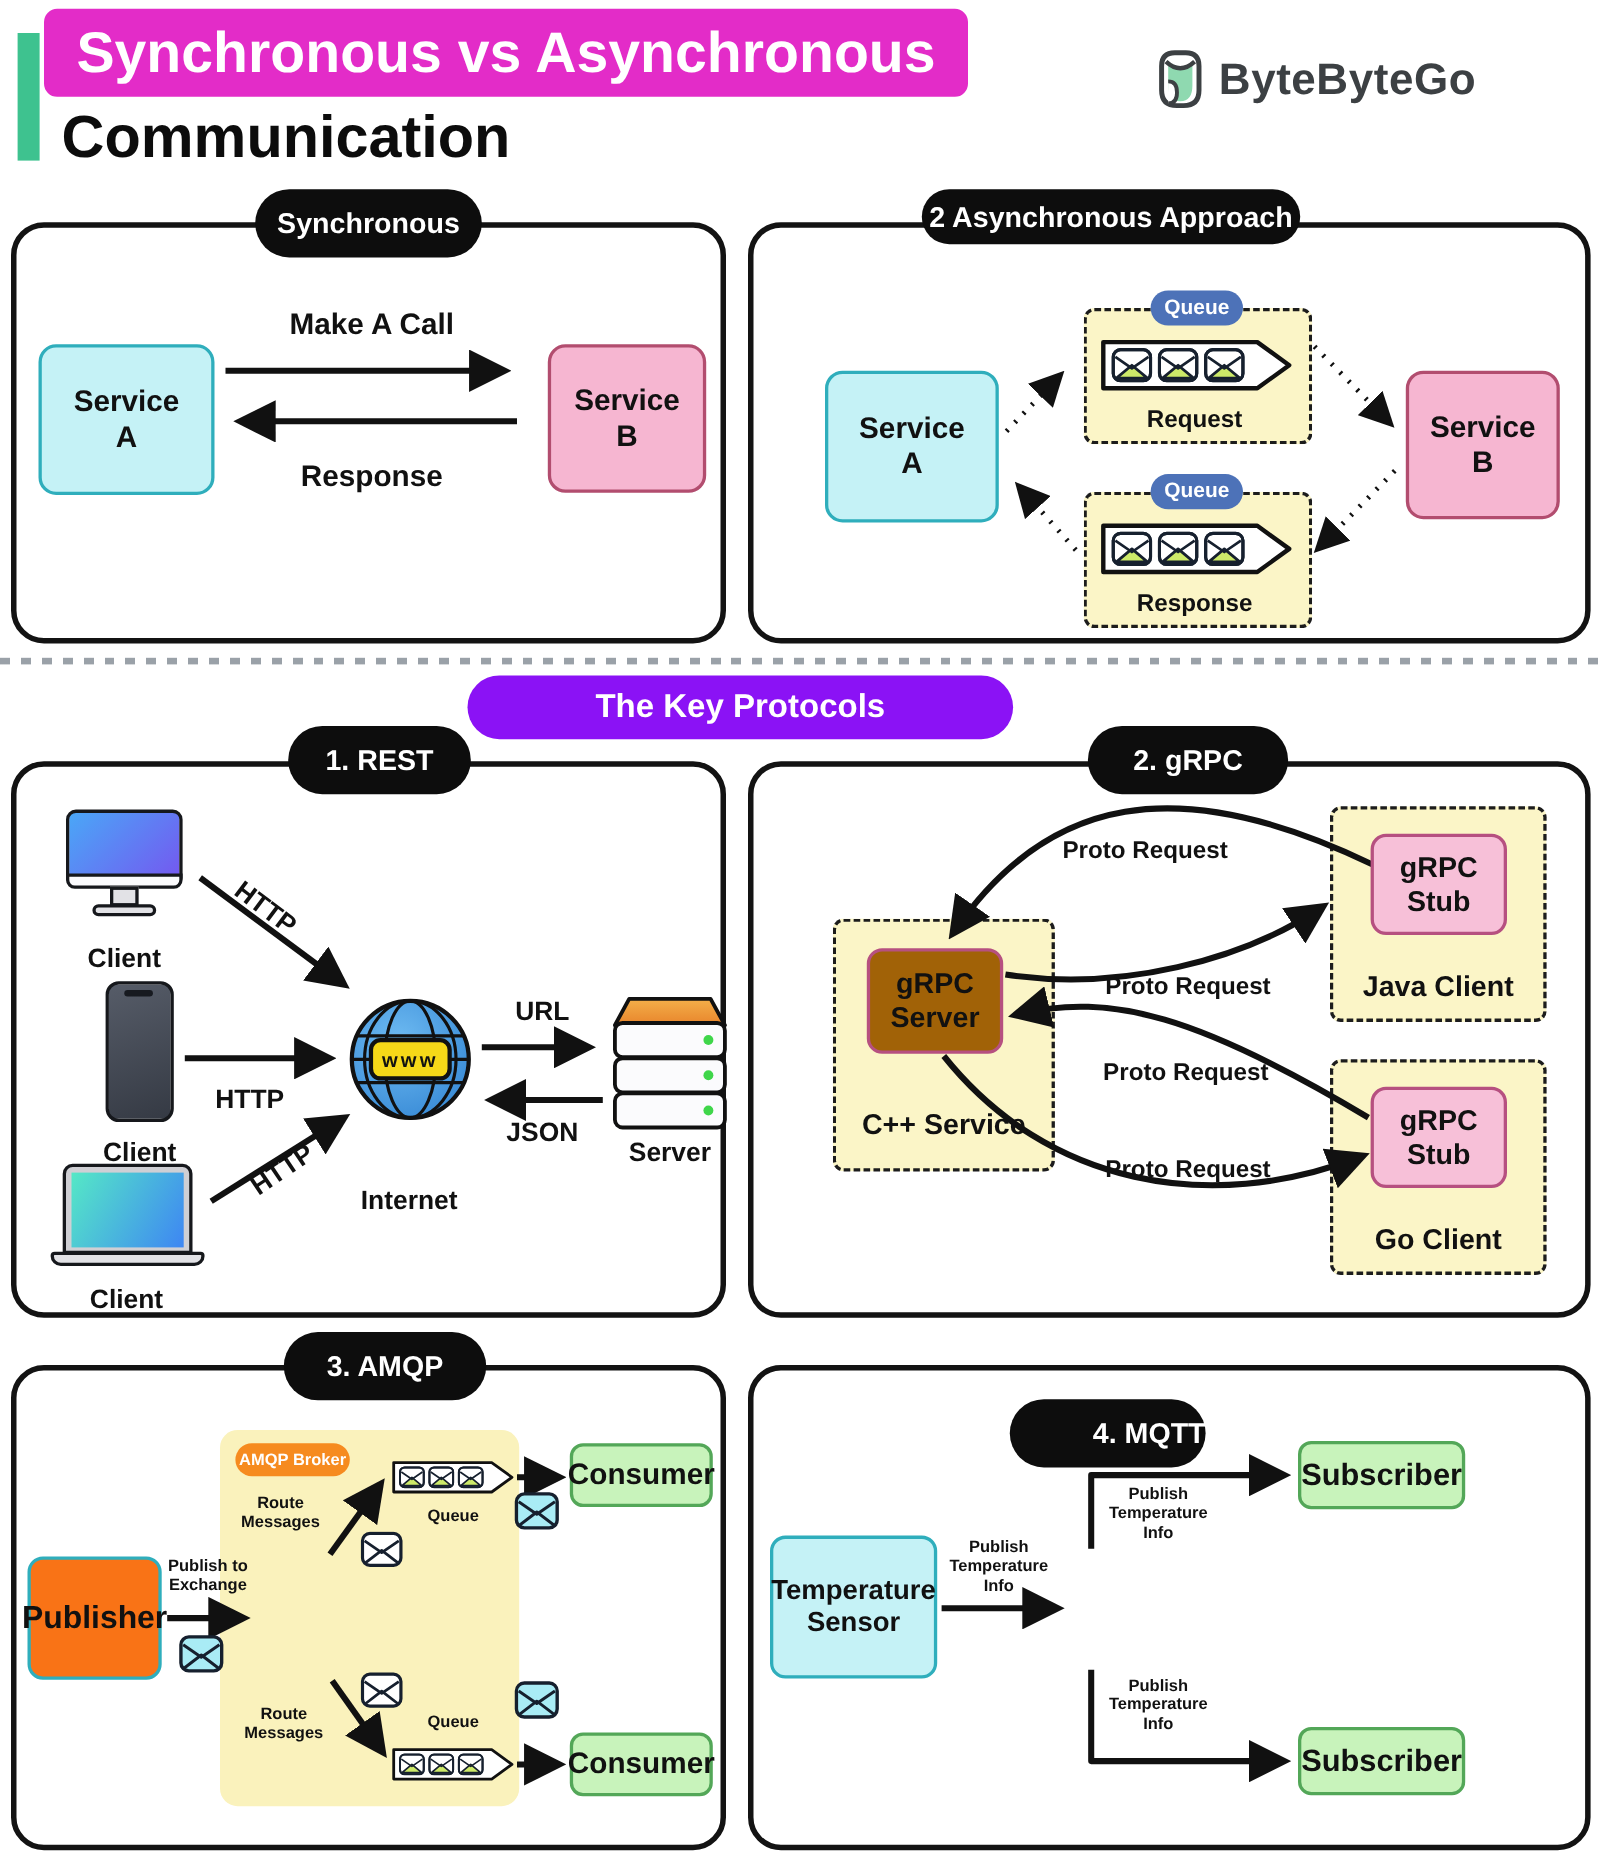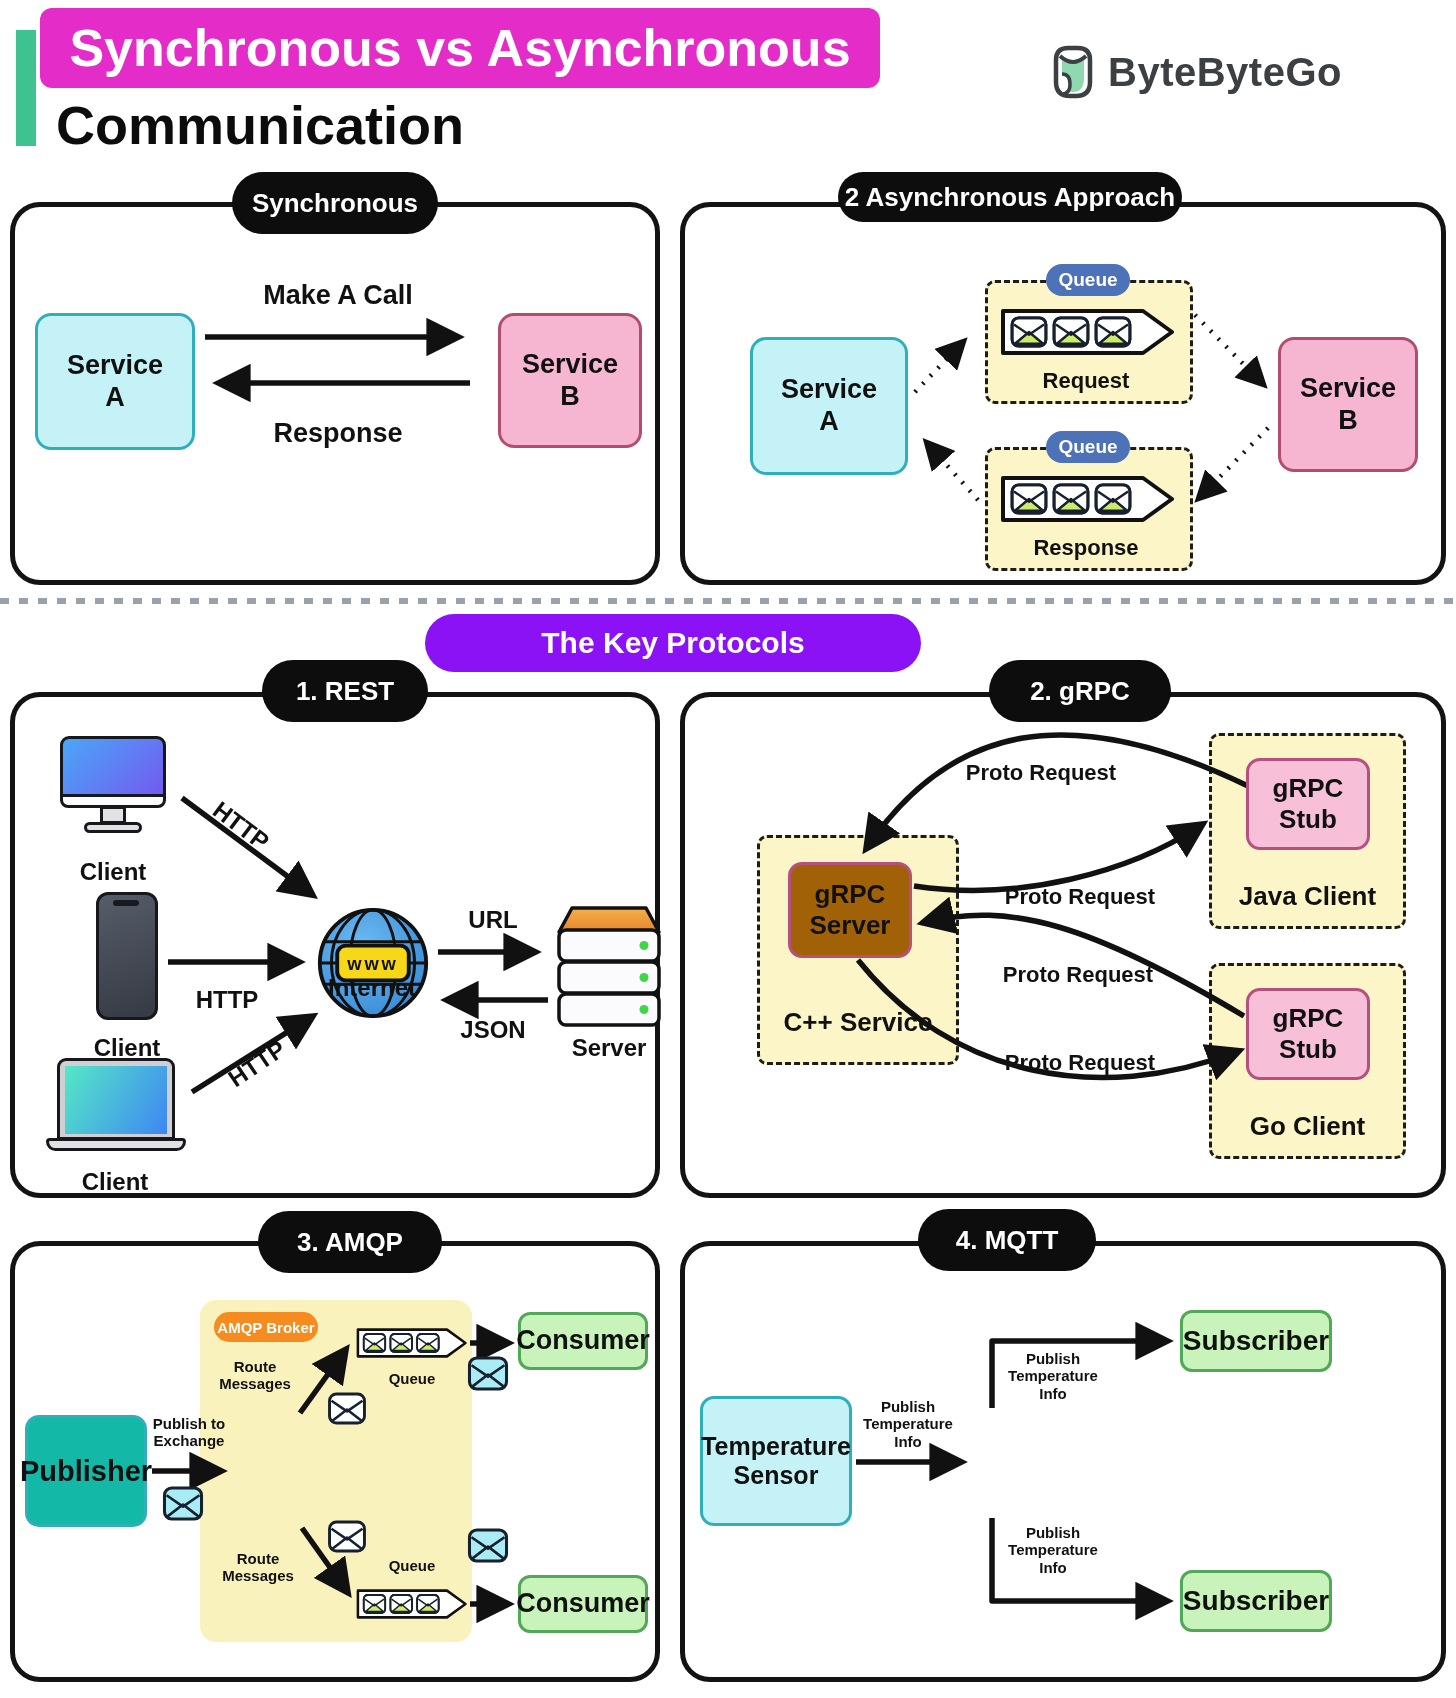--- a/index.html
+++ b/index.html
@@ -150,21 +150,21 @@
   <div class="lbl" style="left:55px;top:1168px;width:120px;font-size:24px;">Client</div>
 
   <svg class="envsvg" style="left:315px;top:905px;" width="116" height="116" viewBox="0 0 120 120">
     <circle cx="60" cy="60" r="55" fill="url(#gglobe)" stroke="#111" stroke-width="4"></circle>
     <ellipse cx="60" cy="60" rx="24" ry="55" fill="none" stroke="#111" stroke-width="3"></ellipse>
     <ellipse cx="60" cy="60" rx="43" ry="55" fill="none" stroke="#111" stroke-width="3"></ellipse>
     <path d="M9 38 H111 M5 60 H115 M9 82 H111" stroke="#111" stroke-width="3"></path>
     <rect x="23" y="42" width="74" height="36" rx="9" fill="#F6D818" stroke="#111" stroke-width="4"></rect>
     <text x="60" y="67" text-anchor="middle" font-size="19" font-weight="bold" letter-spacing="3" fill="#111">www</text>
   </svg>
-  <div class="lbl" style="left:312px;top:974px;width:120px;font-size:24px;">Internet</div>
+  <div class="lbl" style="left:312px;top:1078px;width:120px;font-size:24px;">Internet</div>
 
   <svg class="envsvg" style="left:556px;top:905px;" width="106" height="124" viewBox="0 0 106 124">
     <polygon points="16,3 90,3 103,27 3,27" fill="url(#gorange)" stroke="#111" stroke-width="3.5" stroke-linejoin="round"></polygon>
     <rect x="3" y="25" width="100" height="31" rx="7" fill="#fbfbfd" stroke="#111" stroke-width="3.5"></rect>
     <rect x="3" y="57" width="100" height="31" rx="7" fill="#fbfbfd" stroke="#111" stroke-width="3.5"></rect>
     <rect x="3" y="89" width="100" height="31" rx="7" fill="#fbfbfd" stroke="#111" stroke-width="3.5"></rect>
     <circle cx="88" cy="40.5" r="4.5" fill="#3FD64A"></circle>
       <circle cx="88" cy="72.5" r="4.5" fill="#3FD64A"></circle>
       <circle cx="88" cy="104.5" r="4.5" fill="#3FD64A"></circle>
   </svg>
@@ -201,21 +201,21 @@
   <div class="panel" style="left:10px;top:1241px;width:650px;height:441px;"></div>
   <div class="badge" style="left:258px;top:1211px;width:184px;height:62px;">
     <span style="font-size:26px;">3. AMQP</span>
   </div>
 
   <div class="abs" style="left:200px;top:1300px;width:272px;height:342px;background:#FAF2BC;border-radius:16px;z-index:1;"></div>
   <div class="abs flexc pill" style="left:214px;top:1312px;width:104px;height:30px;background:#F68B1F;z-index:6;">
     <span style="color:#fff;font-weight:700;font-size:15px;">AMQP Broker</span>
   </div>
 
-  <div class="node" style="left:25px;top:1415px;width:122px;height:112px;background:#14b8a6;border:3px solid #2FAEBC;border-radius:14px;font-size:29px;">Publisher</div>
+  <div class="node" style="left:25px;top:1415px;width:122px;height:112px;background:#f97316;border:3px solid #2FAEBC;border-radius:14px;font-size:29px;">Publisher</div>
   <div class="lbl" style="left:152px;top:1415px;width:74px;font-size:15px;">Publish to Exchange</div>
   <svg class="envsvg" style="left:162px;top:1486px;" width="42" height="35" viewBox="0 0 40 34">
       <use href="#env-c"></use>
     </svg>
 
 
   <div class="lbl" style="left:205px;top:1358px;width:100px;font-size:15px;">Route Messages</div>
   <div class="lbl" style="left:208px;top:1550px;width:100px;font-size:15px;">Route Messages</div>
 
   <svg class="envsvg" style="left:327px;top:1392px;" width="40" height="33" viewBox="0 0 40 34">
@@ -238,21 +238,21 @@
       <use href="#env-c"></use>
     </svg>
   <svg class="envsvg" style="left:467px;top:1528px;" width="42" height="35" viewBox="0 0 40 34">
       <use href="#env-c"></use>
     </svg>
 
   <div class="node" style="left:518px;top:1312px;width:130px;height:58px;background:#C8F3BB;border:3px solid #53A758;border-radius:12px;font-size:27px;">Consumer</div>
   <div class="node" style="left:518px;top:1575px;width:130px;height:58px;background:#C8F3BB;border:3px solid #53A758;border-radius:12px;font-size:27px;">Consumer</div>
 
   <div class="panel" style="left:680px;top:1241px;width:766px;height:441px;"></div>
-  <div class="badge" style="left:918px;top:1209px;width:178px;height:62px;">
+  <div class="badge" style="left:918px;top:1272px;width:178px;height:62px;justify-content:flex-end;">
     <span style="font-size:26px;">4. MQTT</span>
   </div>
 
   <div class="node" style="left:700px;top:1396px;width:152px;height:130px;background:#C5F2F6;border:3px solid #2FAEBC;border-radius:14px;font-size:25px;padding:0 6px;">Temperature Sensor</div>
   <div class="lbl" style="left:858px;top:1398px;width:100px;font-size:15px;">Publish Temperature Info</div>
 
   <div class="lbl" style="left:998px;top:1350px;width:110px;font-size:15px;">Publish Temperature Info</div>
   <div class="lbl" style="left:998px;top:1524px;width:110px;font-size:15px;">Publish Temperature Info</div>
 
   <div class="node" style="left:1180px;top:1310px;width:152px;height:62px;background:#C8F3BB;border:3px solid #53A758;border-radius:12px;font-size:28px;">Subscriber</div>

